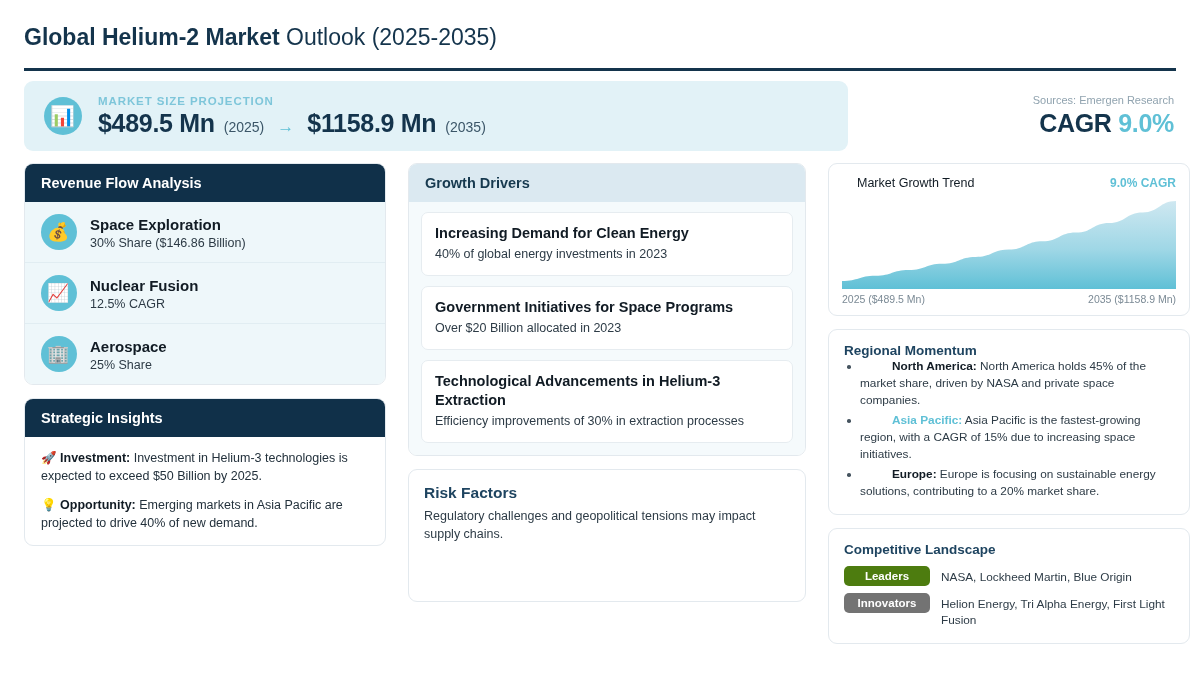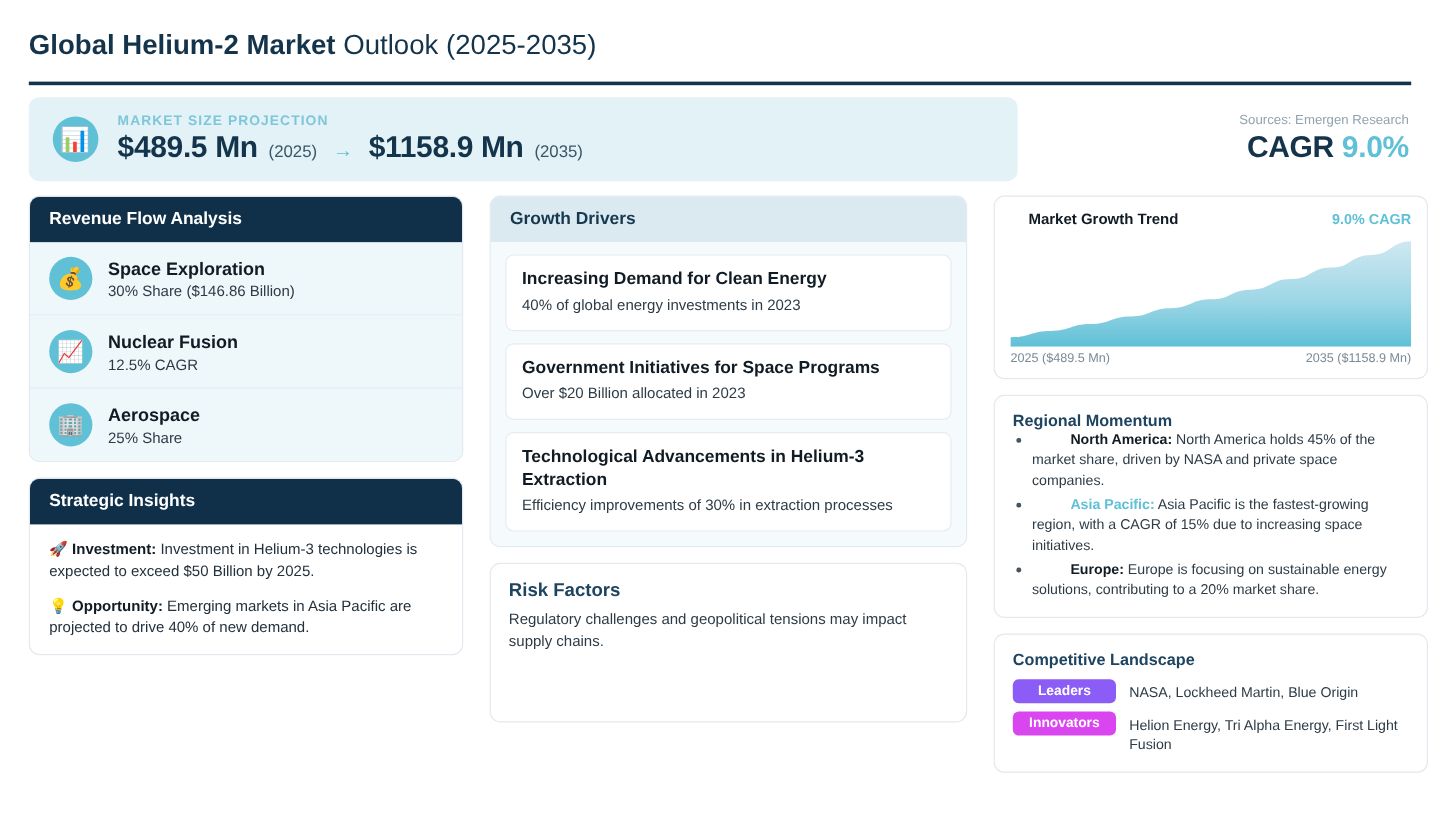--- a/index.html
+++ b/index.html
@@ -269,21 +269,21 @@
   
   .chart-body { padding: 12px 13px 10px 13px; }
   .chart-head {
     display: flex;
     justify-content: space-between;
     align-items: baseline;
     margin-bottom: 7px;
   }
   .chart-title {
     font-size: 12.5px;
-    font-weight: 700;
+    font-weight: 400;
     color: #111b24;
     padding-left: 15px;
   }
   .chart-cagr {
     font-size: 12px;
     font-weight: 700;
     color: #5fc0d6;
   }
   .chart-plot { width: 100%; height: 92px; display: block; }
   .chart-axis {
@@ -339,22 +339,22 @@
   .comp-chip {
     flex: none;
     width: 86px;
     text-align: center;
     border-radius: 5px;
     padding: 4px 0;
     font-size: 11.5px;
     font-weight: 700;
     color: #ffffff;
   }
-  .chip-leaders    { background: #8b5cf6; }
-  .chip-innovators { background: #d946ef; }
+  .chip-leaders    { background: #4d7c0f; }
+  .chip-innovators { background: #737373; }
   .comp-names {
     font-size: 11.8px;
     line-height: 16px;
     color: #2d3b46;
     padding-top: 3px;
   }
 </style>
 </head>
 <body>
 

